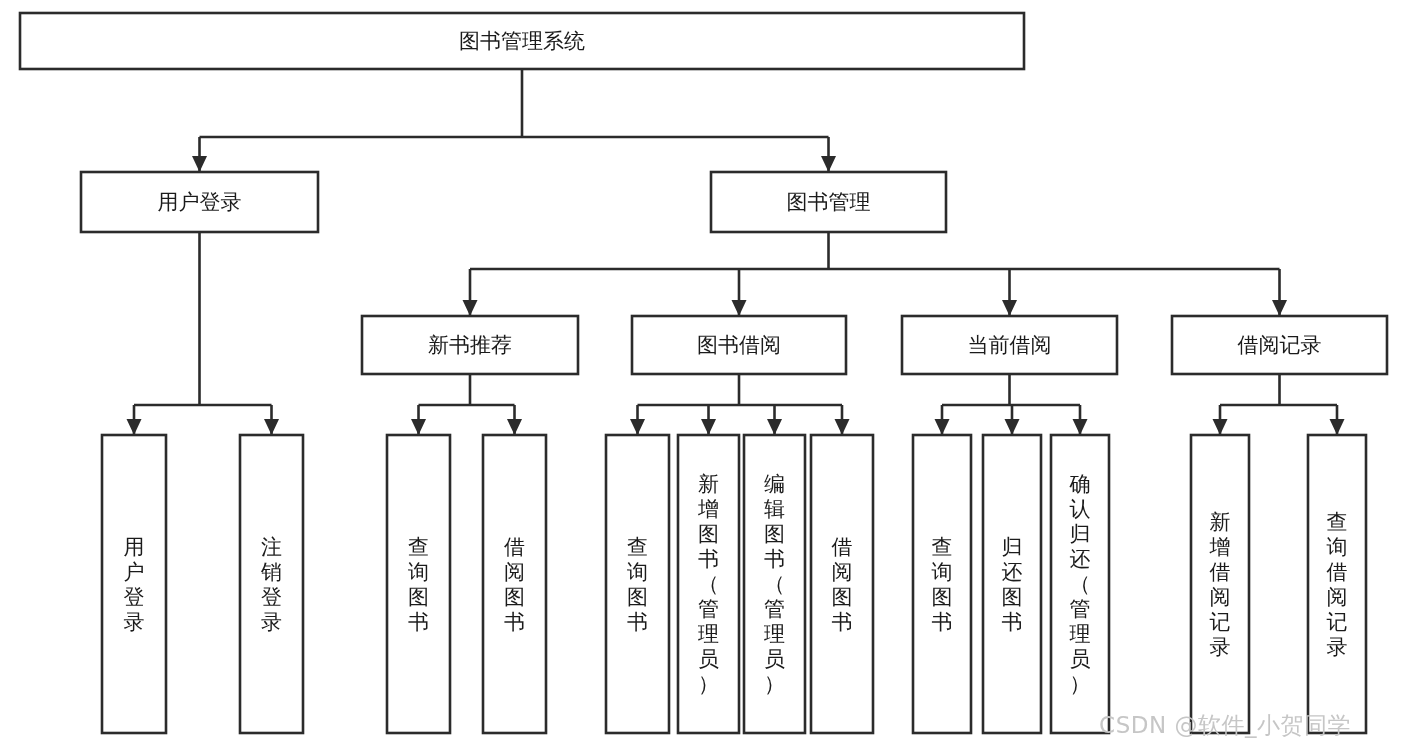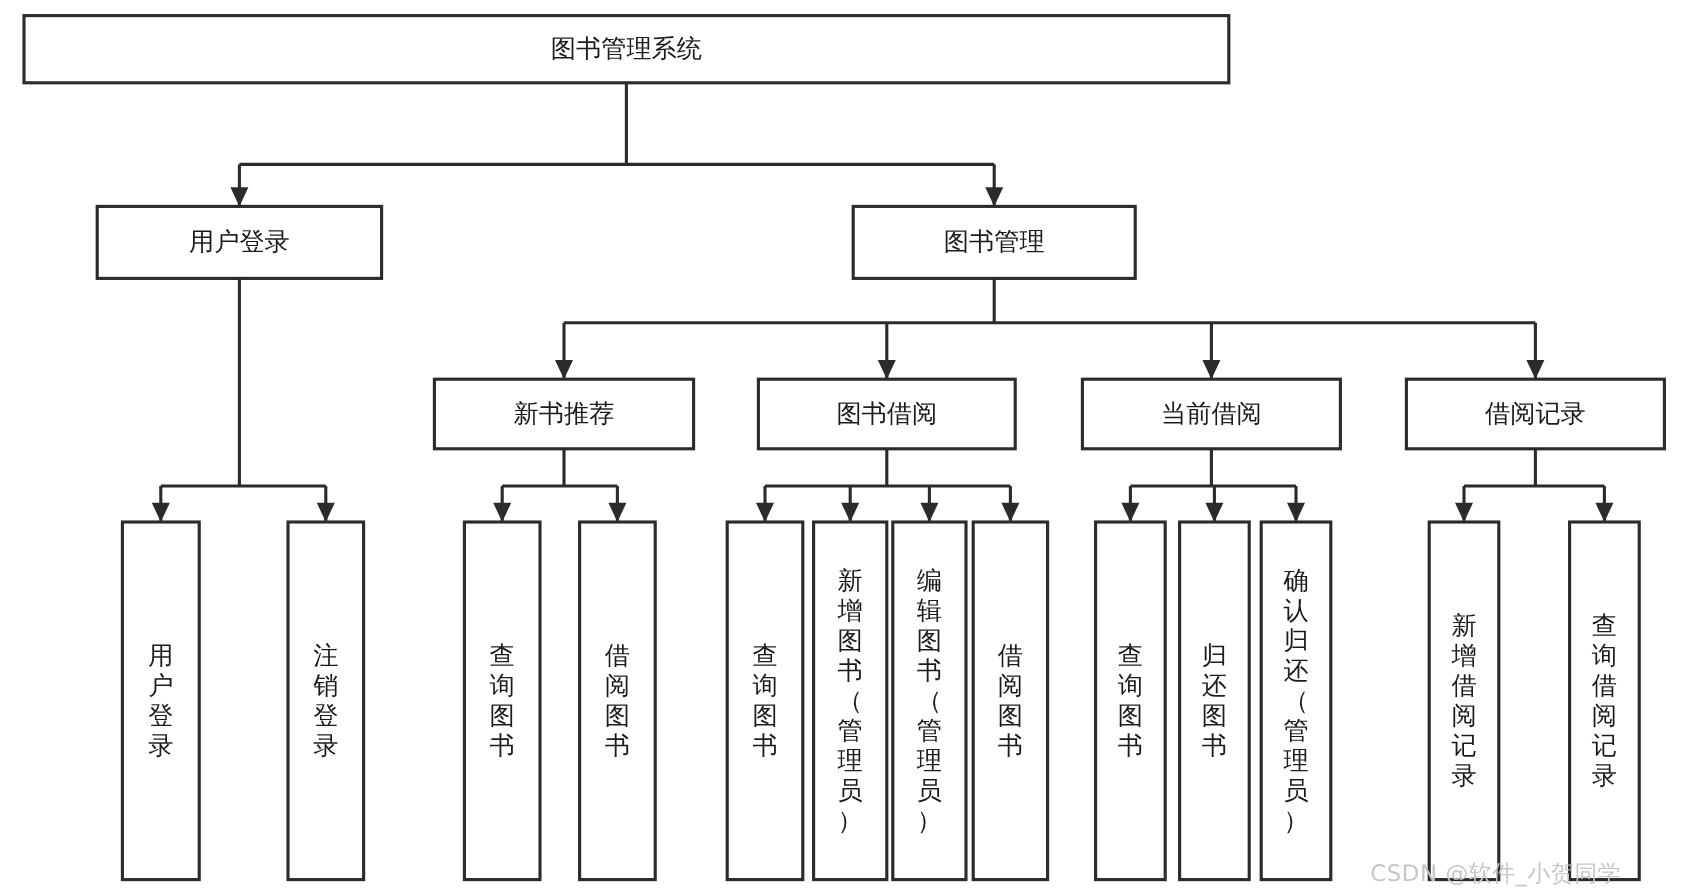--- a/index.html
+++ b/index.html
@@ -55,21 +55,21 @@
     font-family: "DejaVu Sans", "Liberation Sans", sans-serif;
     font-size: 21px;
     fill: #1b1b1b;
     text-anchor: middle;
   }
   .watermark-text {
     position: absolute;
     right: 8px;
     bottom: 6px;
     font-family: "DejaVu Sans", "Liberation Sans", sans-serif;
-    font-size: 19px;
+    font-size: 23px;
     color: #c6c6c6;
     letter-spacing: 0.5px;
     white-space: nowrap;
     user-select: none;
   }
 </style>
 </head>
 <body>
 
 <div id="diagram-root">

